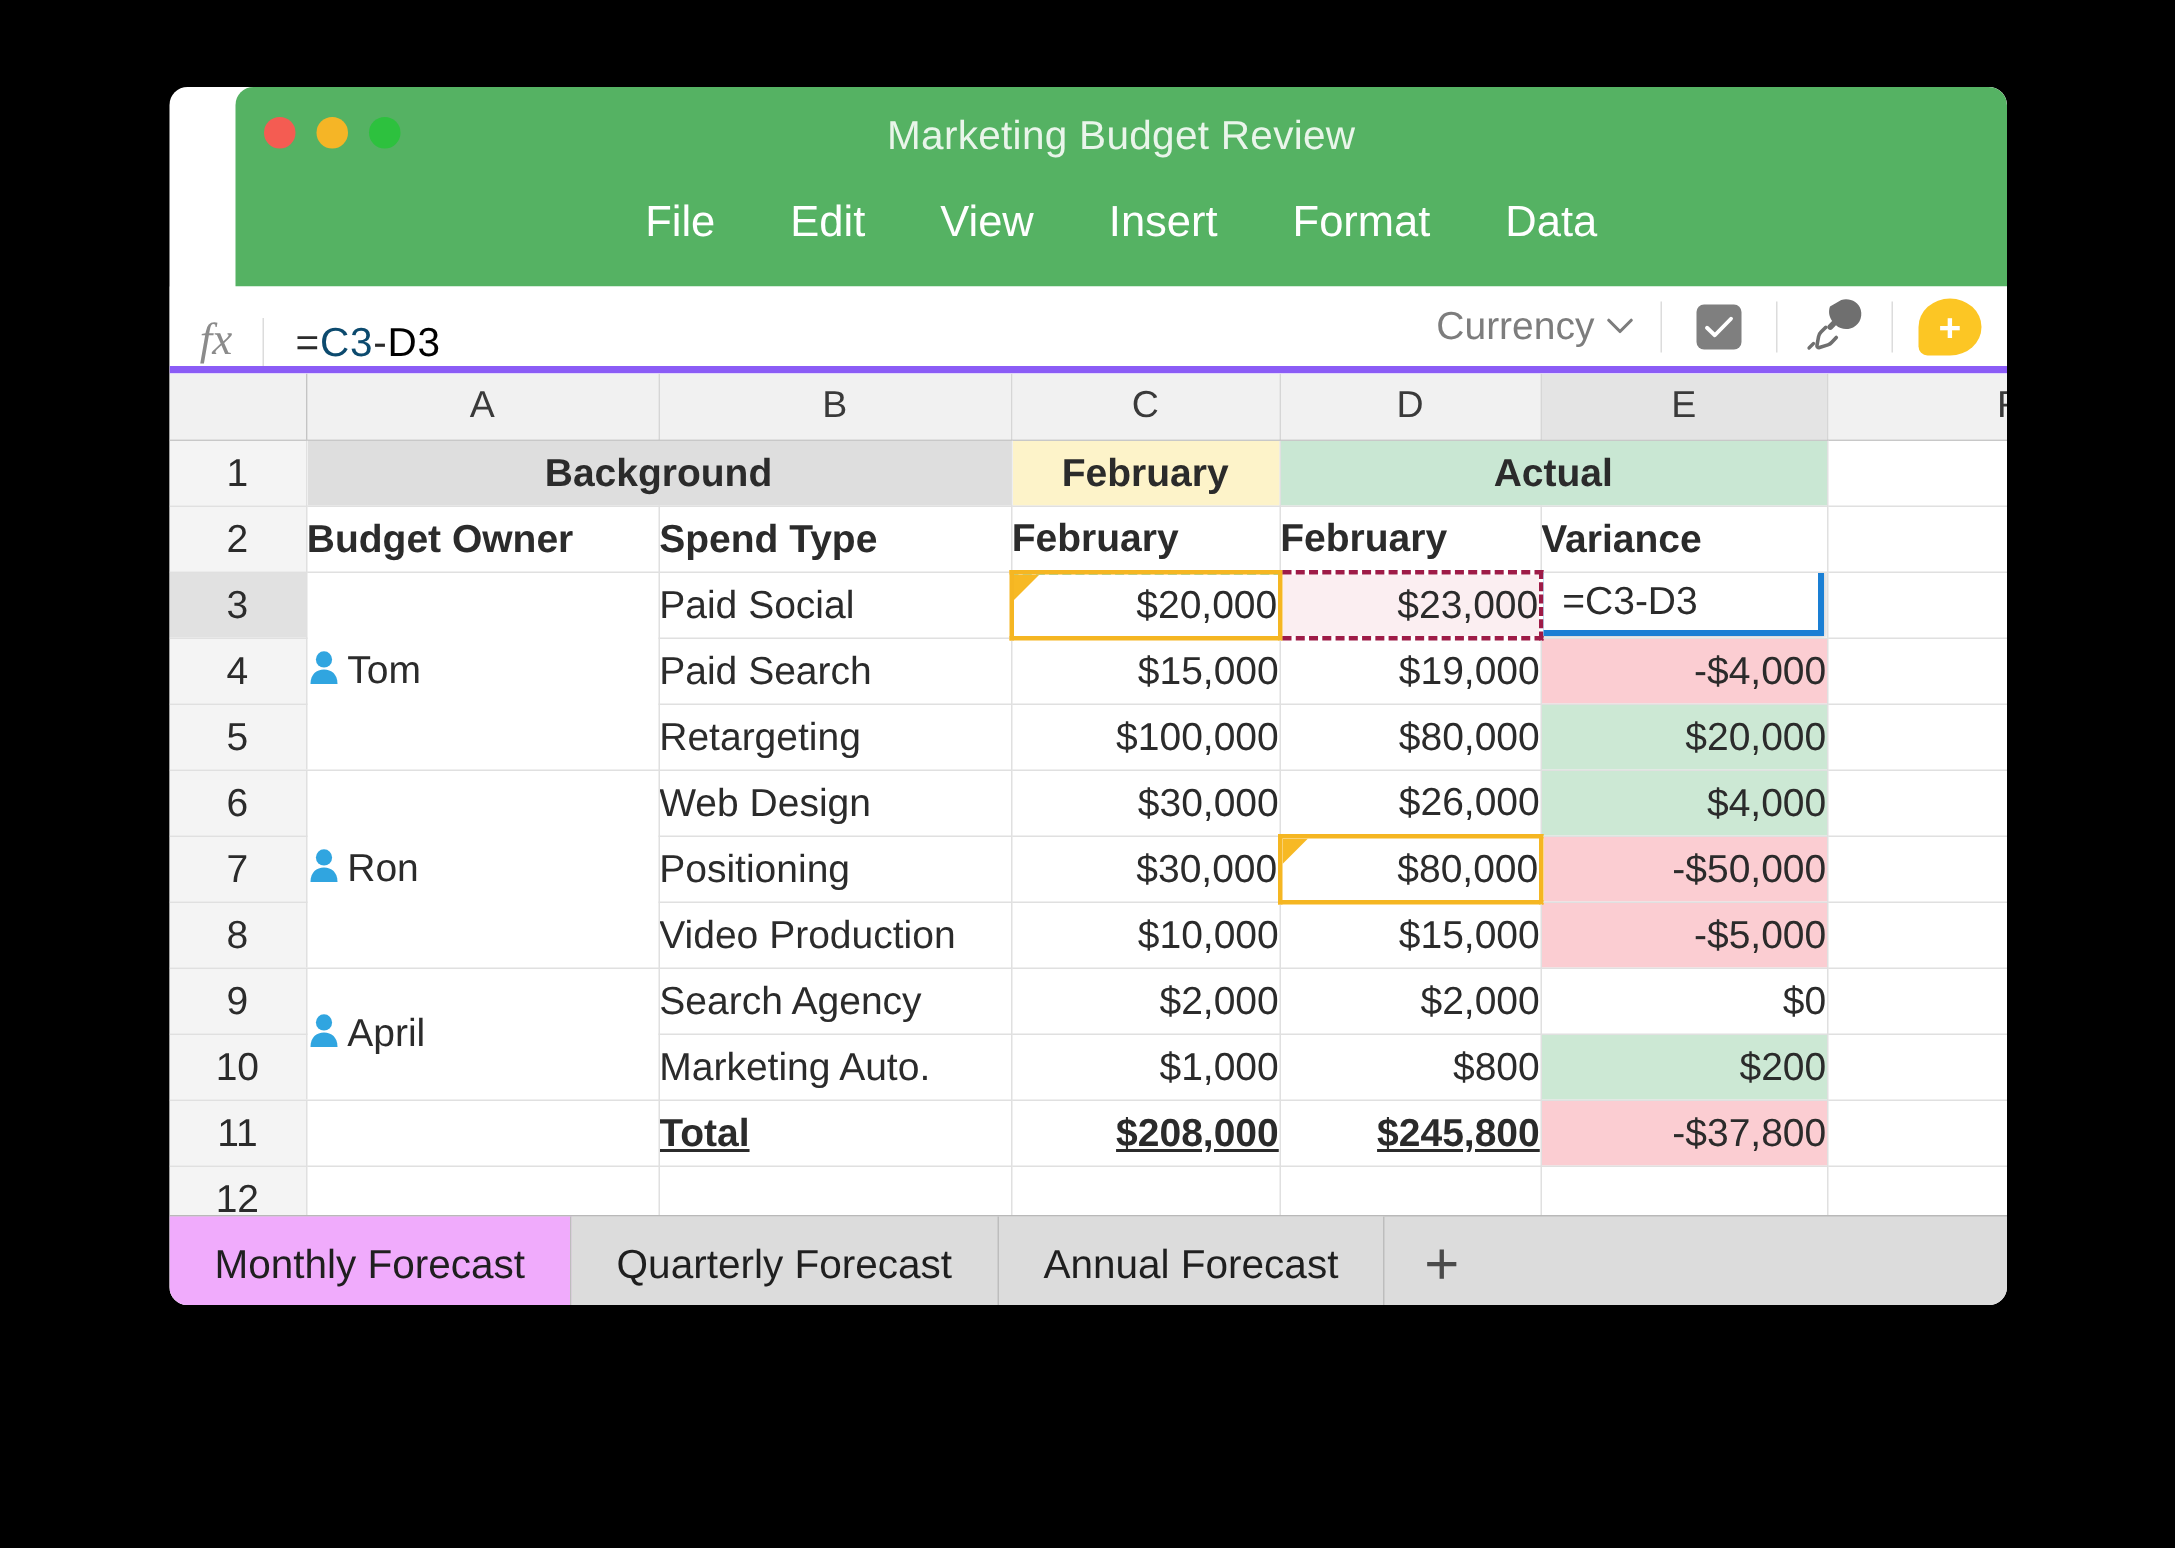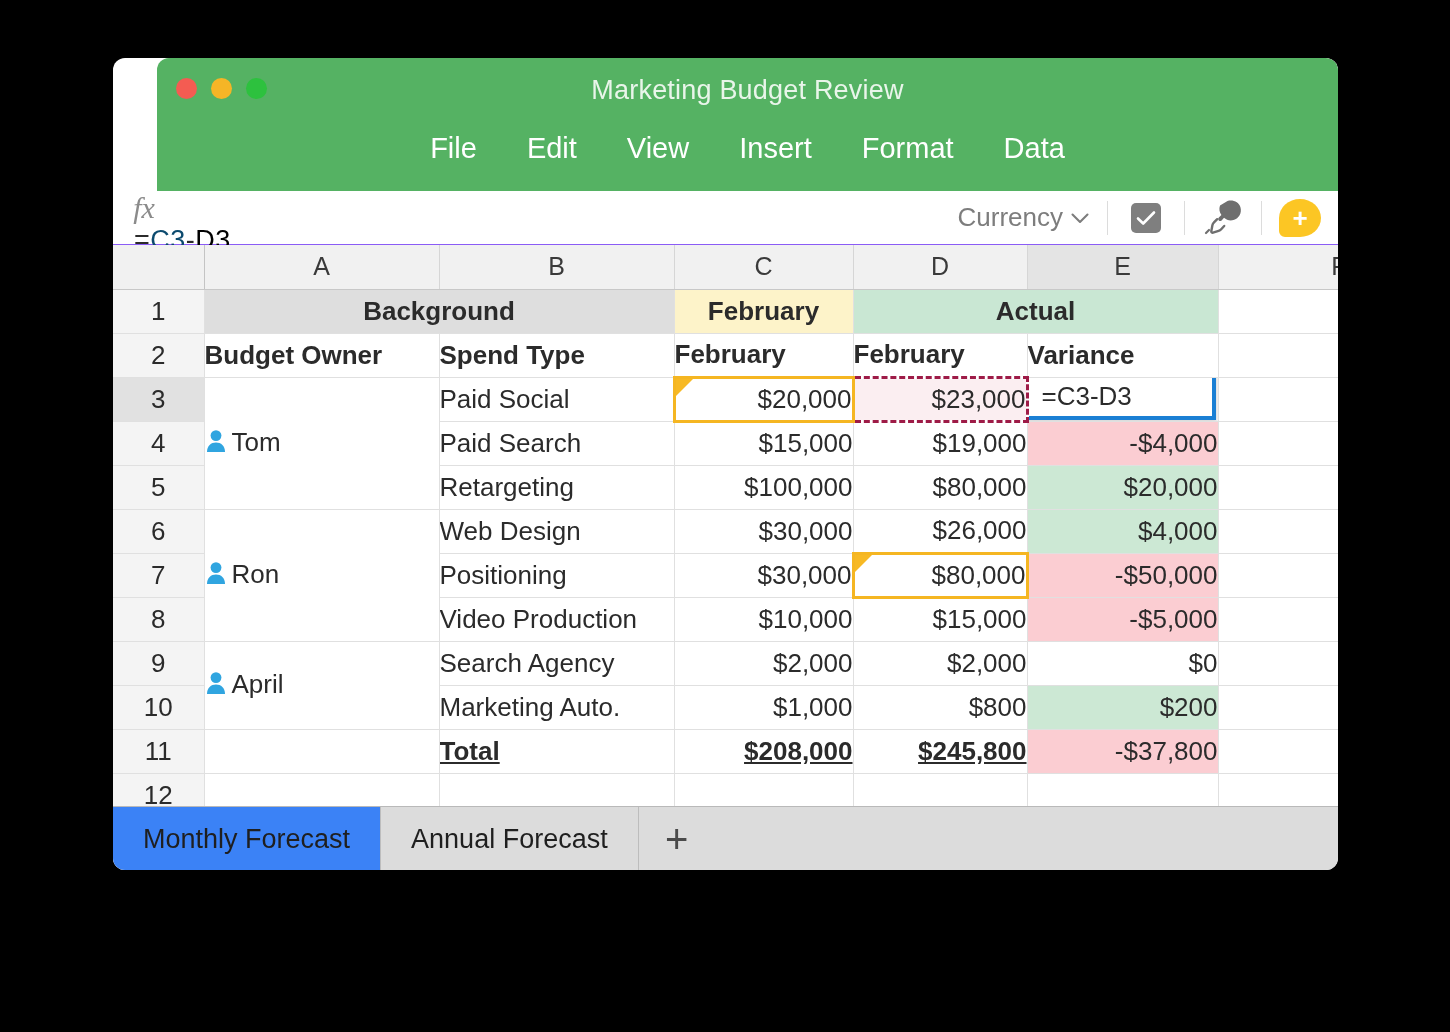--- a/index.html
+++ b/index.html
@@ -64,24 +64,23 @@
     color: #ffffff;
     font-size: 29px;
   }
   .menu-item { cursor: default; padding: 2px 4px; }
 
   
   .formulabar {
     position: relative;
     height: 53px;
     background: #ffffff;
-    border-bottom: 1px solid #8b5cf6;
-    display: flex;
-    align-items: flex-start;
-    flex-direction: column;
+    border-bottom: 5px solid #8b5cf6;
+    display: flex;
+    align-items: flex-end;
   }
   .fx {
     width: 62px;
     text-align: center;
     font-family: "Liberation Serif", serif;
     font-style: italic;
     font-size: 30px;
     color: #8b8b8b;
   }
   .fbar-div {
@@ -275,21 +274,21 @@
     display: flex;
     align-items: center;
     justify-content: center;
     padding: 0 30px;
     font-size: 27px;
     color: #1f1f1f;
     border-right: 1px solid #bdbdbd;
     background: #dcdcdc;
     min-width: 180px;
   }
-  .tab.active { background: #3b82f6; }
+  .tab.active { background: #f0abfc; }
   .tab-add {
     display: flex;
     align-items: center;
     justify-content: center;
     width: 76px;
     font-size: 40px;
     color: #4a4a4a;
     font-weight: 300;
   }
 </style>
@@ -521,17 +520,18 @@
         <td class="cell"></td>
         <td class="cell"></td>
         <td class="cell"></td>
       </tr>
     </tbody>
       </table>
   </div>
 
   <div class="tabbar">
     <div class="tab active">Monthly Forecast</div>
+    <div class="tab">Quarterly Forecast</div>
     <div class="tab">Annual Forecast</div>
     <div class="tab-add">+</div>
   </div>
 
 </div>
 
 </body></html>

